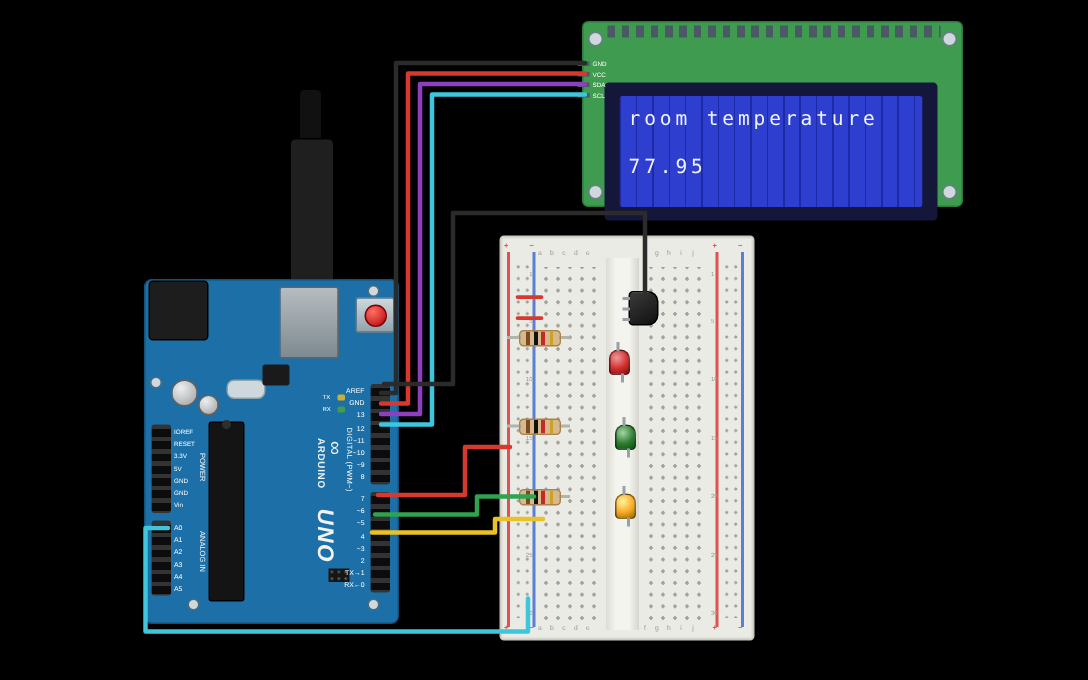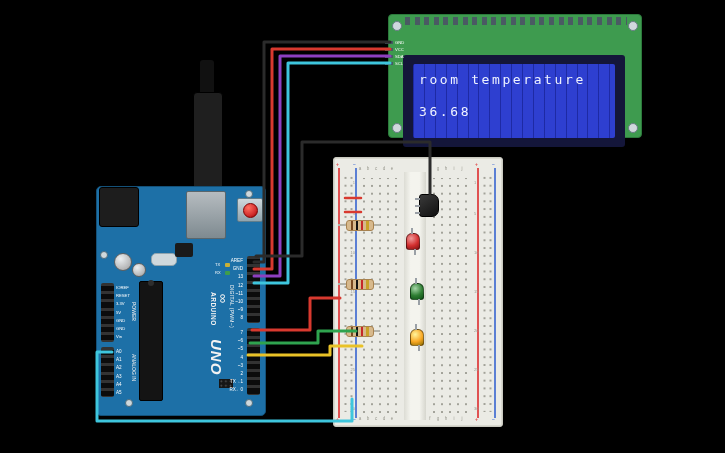--- a/index.html
+++ b/index.html
@@ -110,21 +110,21 @@
 
   <div class="lcd">
     <div class="lcd-pins"></div>
     <div class="lcd-hole" style="left:3px;top:6px;"></div>
     <div class="lcd-hole" style="left:239px;top:6px;"></div>
     <div class="lcd-hole" style="left:3px;top:108px;"></div>
     <div class="lcd-hole" style="left:239px;top:108px;"></div>
     <div class="lcd-bezel">
       <div class="lcd-screen">
         <div class="lcd-line lcd-l1">room temperature</div>
-        <div class="lcd-line lcd-l2">36.68</div>
+        <div class="lcd-line lcd-l2">77.95</div>
       </div>
     </div>
     <div class="lcd-side">
       <div class="lcd-pin-row"><i class="lcd-stub"></i><span>GND</span></div>
       <div class="lcd-pin-row"><i class="lcd-stub"></i><span>VCC</span></div>
       <div class="lcd-pin-row"><i class="lcd-stub"></i><span>SDA</span></div>
       <div class="lcd-pin-row"><i class="lcd-stub"></i><span>SCL</span></div>
     </div>
   </div>
 

